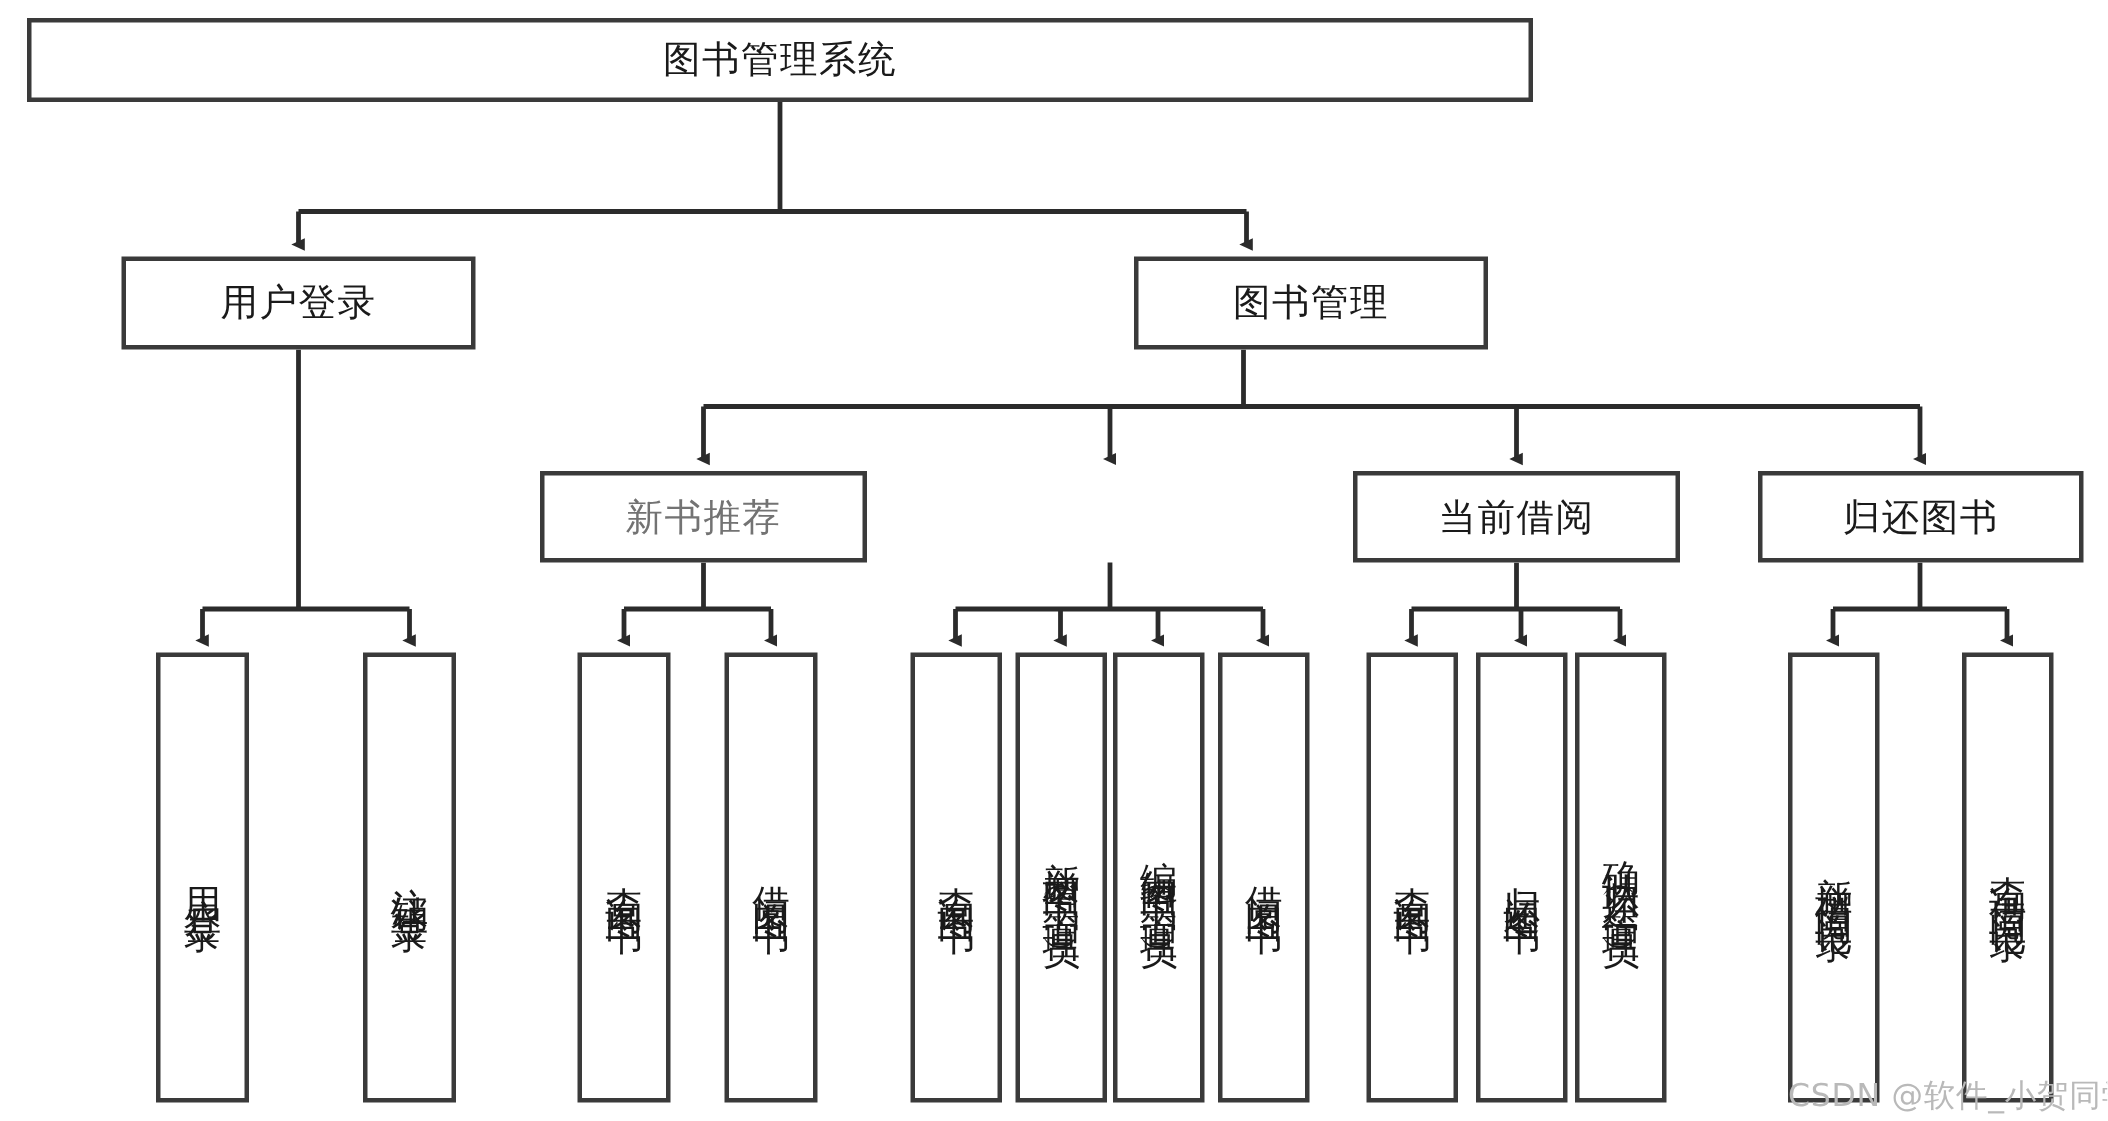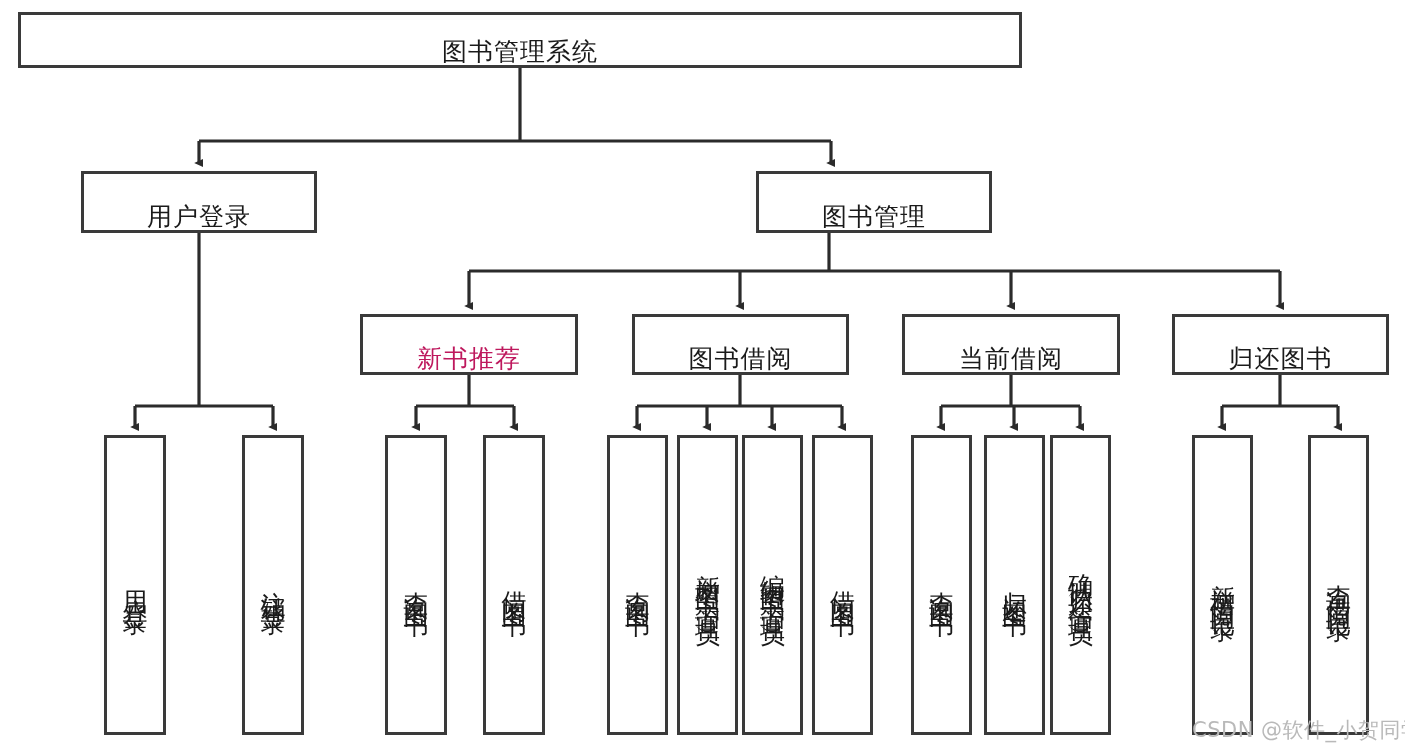--- a/index.html
+++ b/index.html
@@ -24,21 +24,21 @@
     width: 1405px;
     height: 747px;
     pointer-events: none;
   }
   .node {
     position: absolute;
     box-sizing: border-box;
     background: #ffffff;
     border: 3px solid #3a3a3a;
     display: flex;
-    align-items: flex-end;
+    align-items: center;
     justify-content: center;
     color: #1a1a1a;
   }
   .node.horiz {
     font-size: 25px;
     letter-spacing: 1px;
     line-height: 1.1;
   }
   .node.vert {
     writing-mode: vertical-rl;
@@ -123,25 +123,22 @@
     <span>图书管理系统</span>
   </div>
 
   <div class="node horiz" id="node-l2-0" style="left: 81px; top: 171px; width: 236px; height: 62px; border-color: rgb(58, 58, 58); background: rgb(255, 255, 255); color: rgb(26, 26, 26);">
     <span>用户登录</span>
   </div>
   <div class="node horiz" id="node-l2-1" style="left: 711px; top: 171px; width: 236px; height: 62px; border-color: rgb(58, 58, 58); background: rgb(255, 255, 255); color: rgb(26, 26, 26); margin-left: 45px;">
     <span>图书管理</span>
   </div>
 
-  <div class="node horiz" id="node-l3-0" style="left: 360px; top: 314px; width: 218px; height: 61px; border-color: rgb(58, 58, 58); background: rgb(255, 255, 255); color: #be185d;">
+  <div class="node horiz" id="node-l3-0" style="left: 360px; top: 314px; width: 218px; height: 61px; border-color: rgb(58, 58, 58); background: rgb(255, 255, 255); color: #737373;">
     <span>新书推荐</span>
-  </div>
-  <div class="node horiz" id="node-l3-1" style="left: 632px; top: 314px; width: 217px; height: 61px; border-color: rgb(58, 58, 58); background: rgb(255, 255, 255); color: rgb(26, 26, 26);">
-    <span>图书借阅</span>
   </div>
   <div class="node horiz" id="node-l3-2" style="left: 902px; top: 314px; width: 218px; height: 61px; border-color: rgb(58, 58, 58); background: rgb(255, 255, 255); color: rgb(26, 26, 26);">
     <span>当前借阅</span>
   </div>
   <div class="node horiz" id="node-l3-3" style="left: 1172px; top: 314px; width: 217px; height: 61px; border-color: rgb(58, 58, 58); background: rgb(255, 255, 255); color: rgb(26, 26, 26);">
     <span>归还图书</span>
   </div>
 
   <div class="node vert" id="node-leaf-0" style="left: 104px; top: 435px; width: 62px; height: 300px; border-color: rgb(58, 58, 58); background: rgb(255, 255, 255); color: rgb(26, 26, 26);">
     <span class="vtext">用户登录</span>

